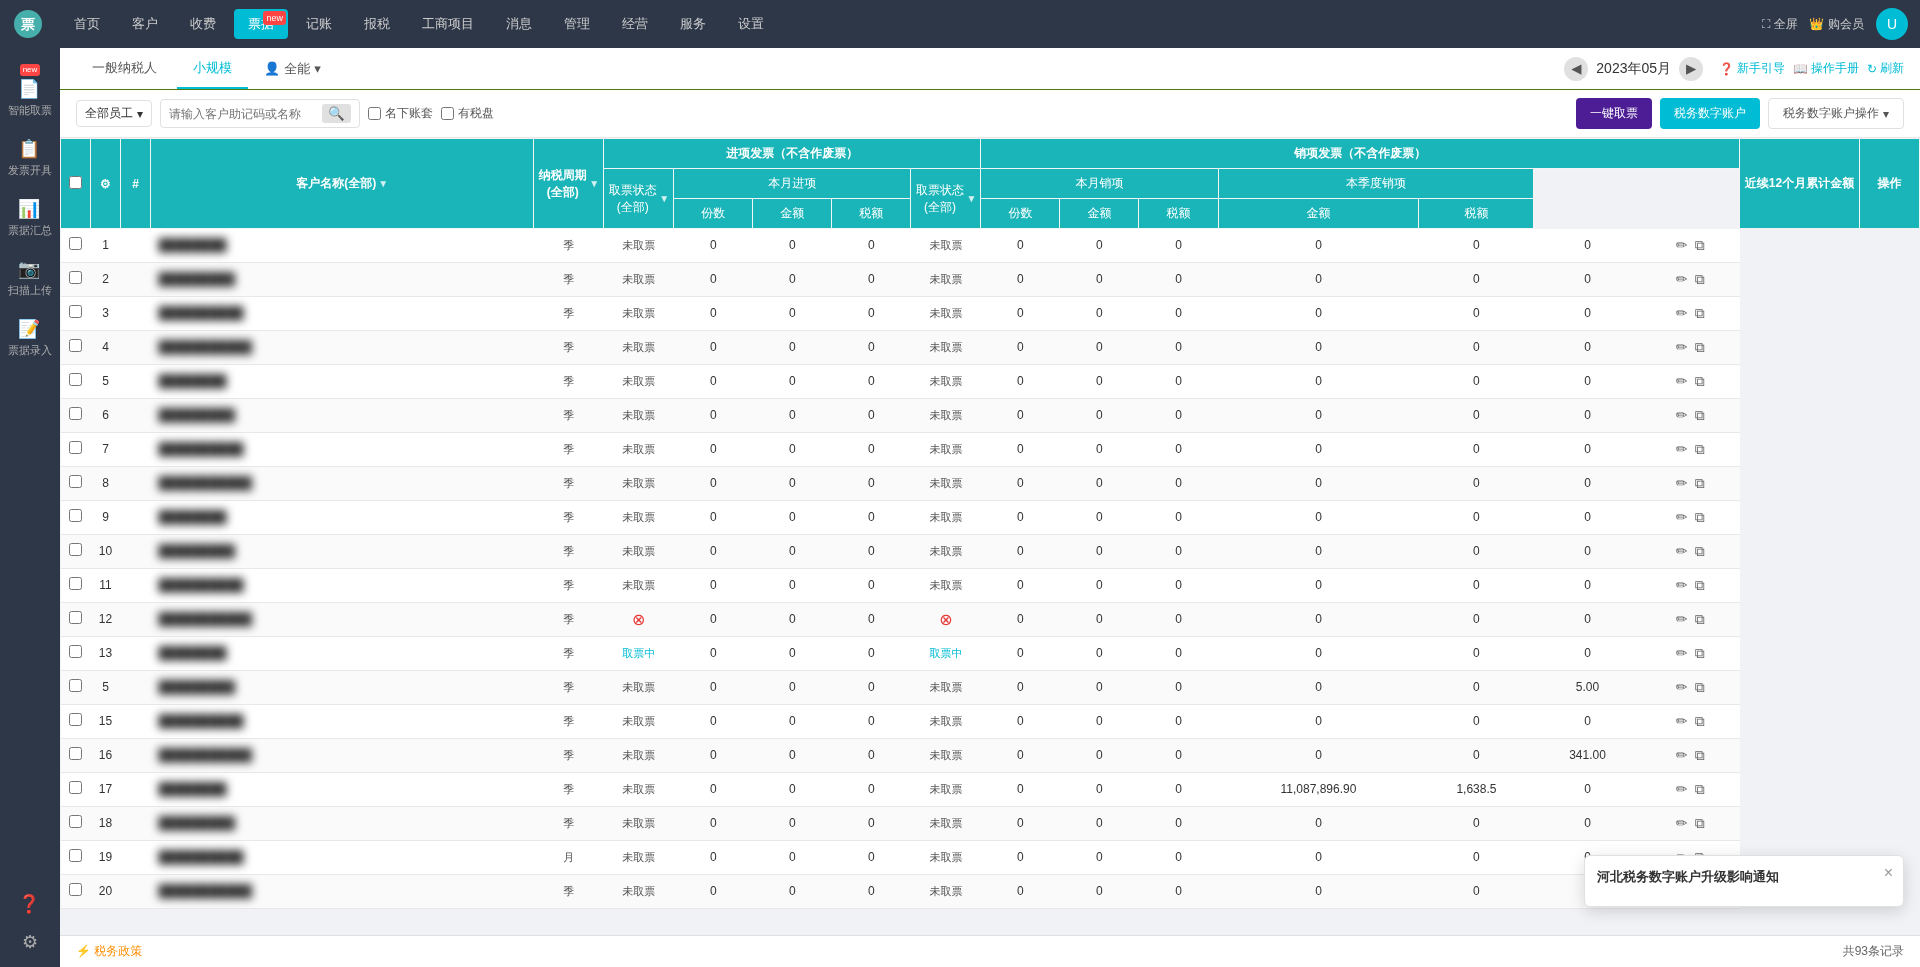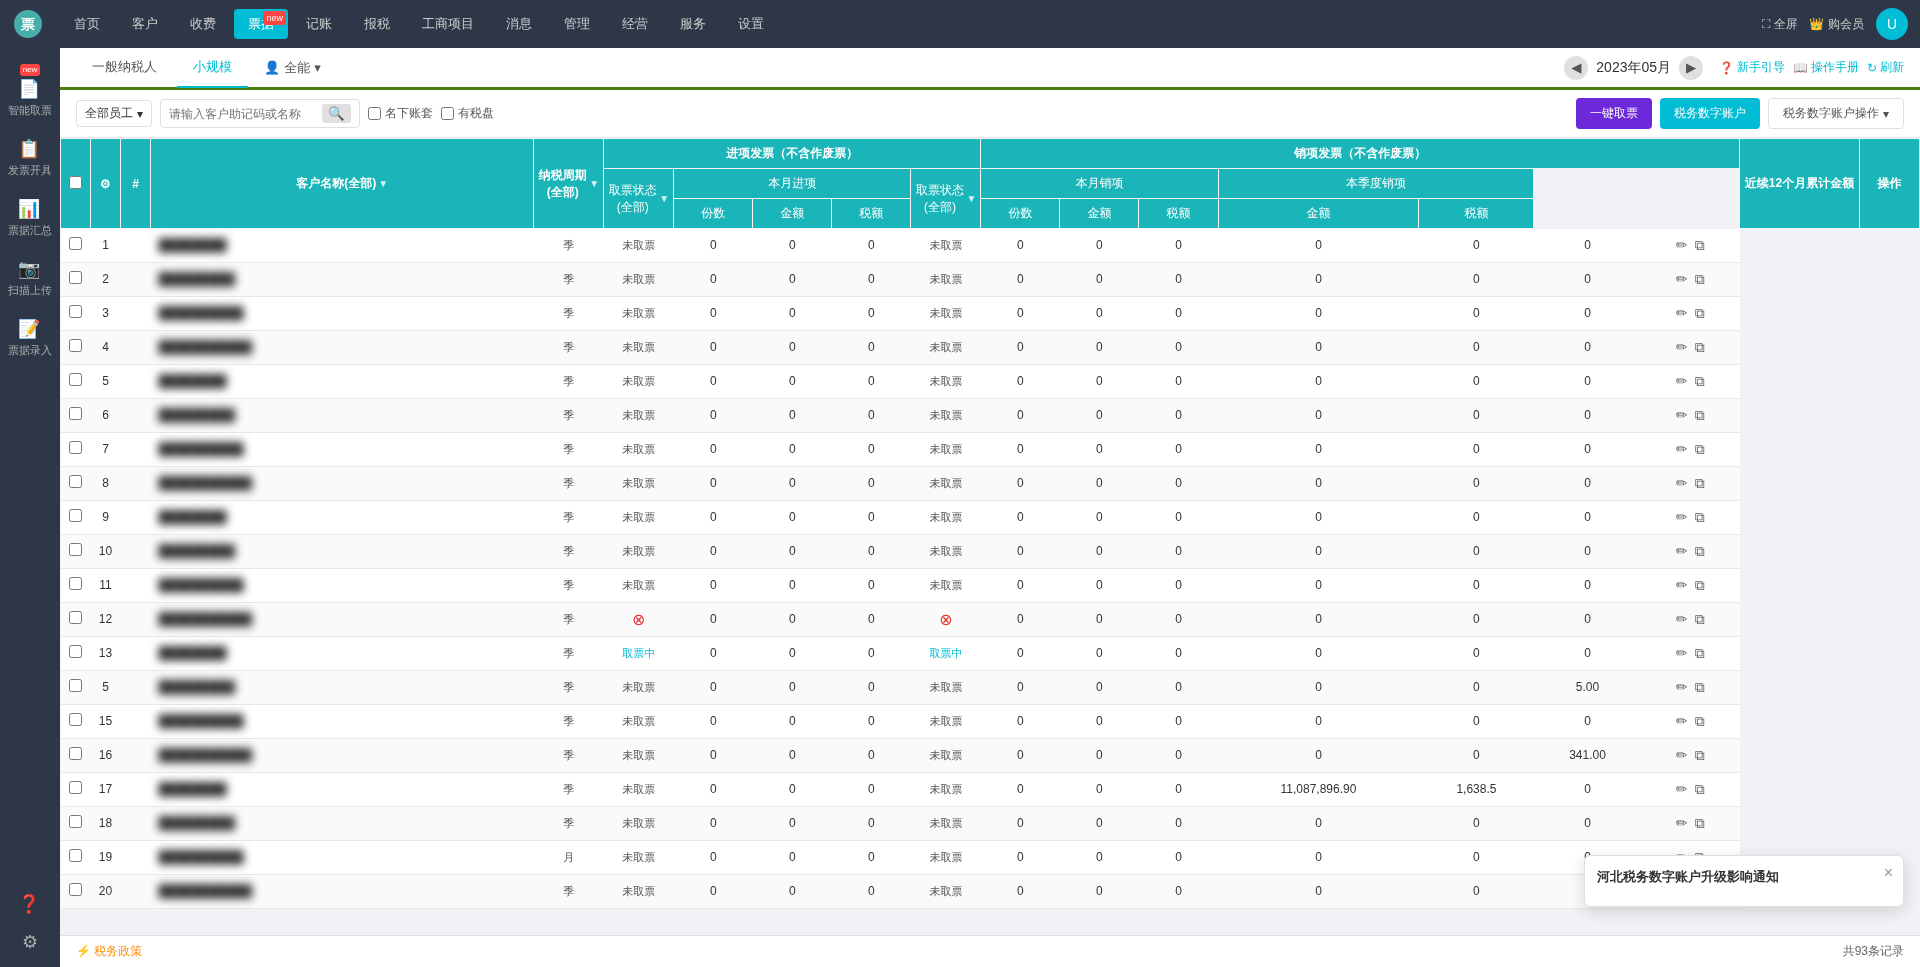--- a/index.html
+++ b/index.html
@@ -50,21 +50,21 @@
     
     .main-content {
       margin-top: 48px; margin-left: 60px;
       height: calc(100vh - 48px); overflow: hidden;
       display: flex; flex-direction: column;
     }
 
     
     .sub-tabs {
       display: flex; align-items: center; background: #fff;
-      padding: 0 16px; border-bottom: 3px solid #4d7c0f;
+      padding: 0 16px; border-bottom: 1px solid #4d7c0f;
       height: 42px; flex-shrink: 0;
     }
     .sub-tab {
       padding: 10px 16px; cursor: pointer; font-size: 13px;
       color: #555; border-bottom: 2px solid transparent;
       margin-right: 4px;
     }
     .sub-tab.active { color: #00bcd4; border-bottom-color: #00bcd4; font-weight: 500; }
     .sub-tab-dropdown { display: flex; align-items: center; gap: 4px; cursor: pointer; padding: 10px 12px; color: #555; font-size: 13px; }
     .period-nav {
@@ -89,21 +89,21 @@
     }
     .search-box {
       display: flex; align-items: center;
       border: 1px solid #e0e0e0; border-radius: 4px;
       padding: 4px 8px; width: 200px;
     }
     .search-box input { border: none; outline: none; font-size: 12px; width: 100%; background: transparent; }
     .search-btn { background: #e0e0e0; border: none; cursor: pointer; padding: 2px 6px; border-radius: 3px; }
     .checkbox-label { display: flex; align-items: center; gap: 4px; font-size: 12px; cursor: pointer; color: #555; }
     .toolbar-right { margin-left: auto; display: flex; gap: 8px; }
-    .btn-primary { background: #6d28d9; color: #fff; border: none; padding: 6px 14px; border-radius: 4px; font-size: 12px; cursor: pointer; }
+    .btn-primary { background: #4c1d95; color: #fff; border: none; padding: 6px 14px; border-radius: 4px; font-size: 12px; cursor: pointer; }
     .btn-blue { background: #00bcd4; color: #fff; border: none; padding: 6px 14px; border-radius: 4px; font-size: 12px; cursor: pointer; }
     .btn-outline { background: #fff; color: #555; border: 1px solid #e0e0e0; padding: 6px 14px; border-radius: 4px; font-size: 12px; cursor: pointer; display: flex; align-items: center; gap: 4px; }
 
     
     .table-container { flex: 1; overflow: auto; }
     table { width: 100%; border-collapse: collapse; font-size: 12px; }
     thead { position: sticky; top: 0; z-index: 10; }
     thead tr.header-row-1 th { background: #1ab5b8; color: #fff; text-align: center; padding: 6px 4px; border: 1px solid rgba(255,255,255,0.2); }
     thead tr.header-row-2 th { background: #1ab5b8; color: #fff; text-align: center; padding: 6px 4px; border: 1px solid rgba(255,255,255,0.2); font-weight: normal; }
     tbody tr { background: #fff; }

